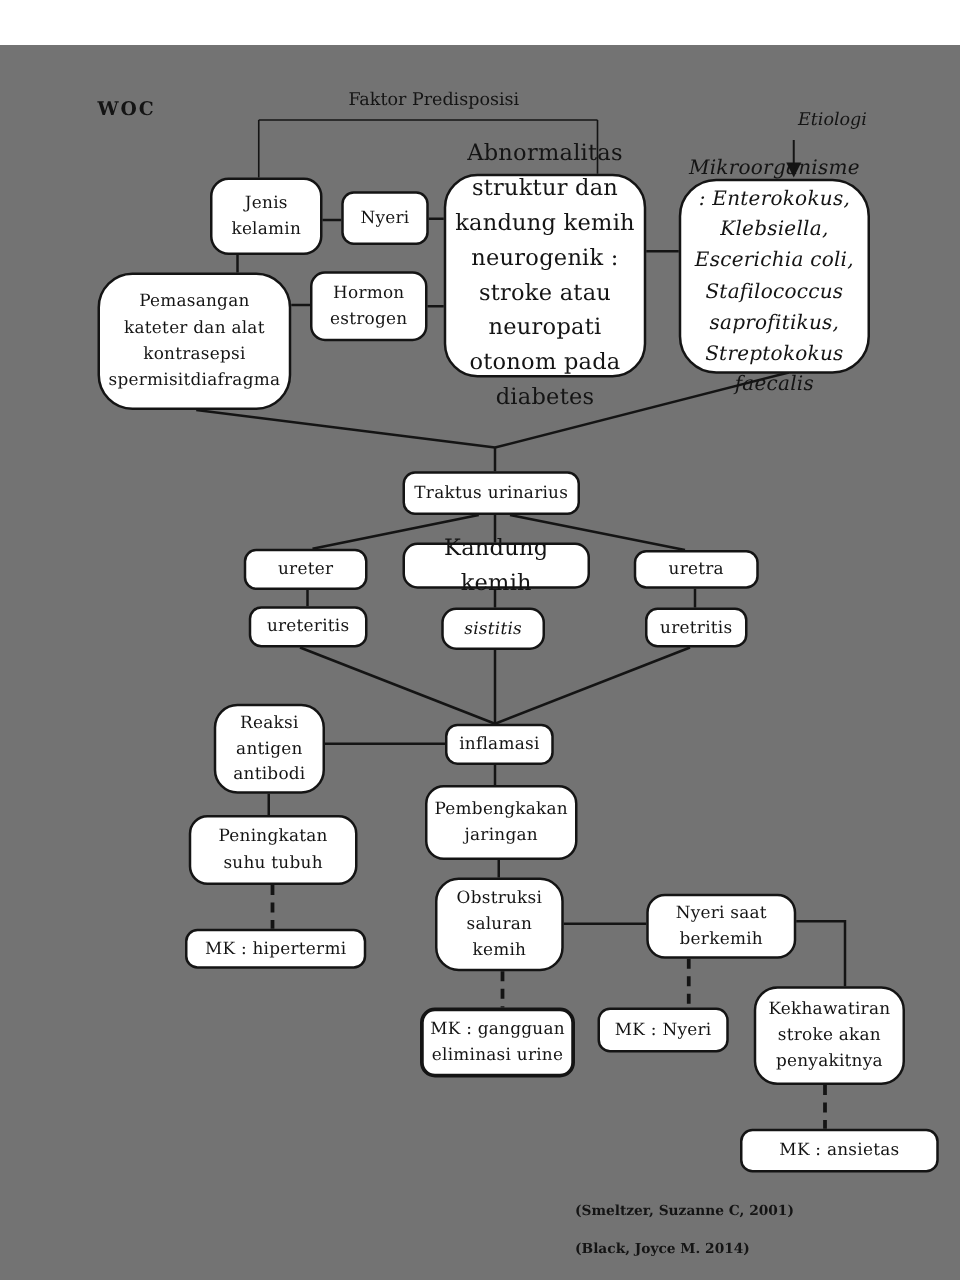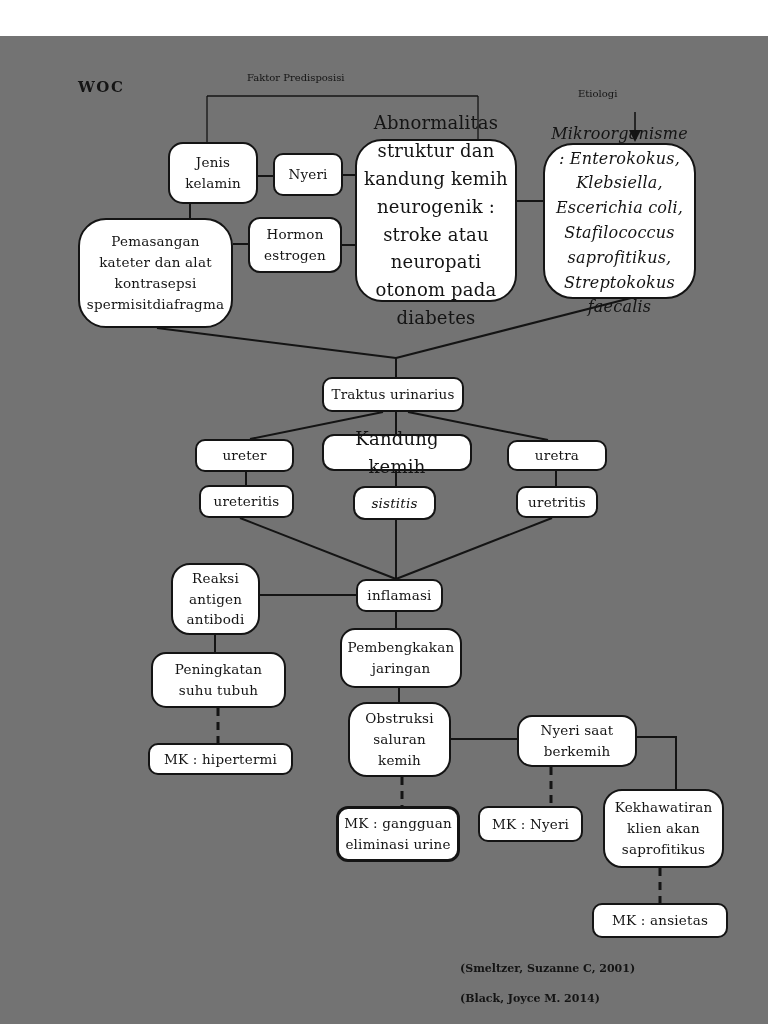--- a/index.html
+++ b/index.html
@@ -47,27 +47,27 @@
   #n-reaksi       {left:171px;top:527px;width:89px; height:72px;}
   #n-inflamasi    {left:356px;top:543px;width:87px; height:33px;}
   #n-peningkatan  {left:151px;top:616px;width:135px;height:56px;}
   #n-mk-hipertermi{left:148px;top:707px;width:145px;height:32px;}
   #n-pembengkakan {left:340px;top:592px;width:122px;height:60px;}
   #n-obstruksi    {left:348px;top:666px;width:103px;height:75px;}
   #n-nyeri        {left:517px;top:679px;width:120px;height:52px;}
   #n-mk-gangguan  {left:336px;top:770px;width:124px;height:56px;}
   #n-mk-nyeri     {left:478px;top:770px;width:105px;height:36px;}
   #n-kekhawatiran {left:603px;top:753px;width:121px;height:79px;}
-  #n-mk-ansietas  {left:592px;top:867px;width:136px;height:35px;}
+  #n-mk-ansietas  {left:592px;top:867px;width:159px;height:35px;}
 
   
-  .freelabel{position:absolute;font-size:10px;text-align:left;}
+  .freelabel{position:absolute;font-size:14px;text-align:center;}
   #l-woc{left:78px;top:42px;width:60px;text-align:left;font-weight:bold;font-size:15px;letter-spacing:1.5px;}
   #l-faktor{left:247px;top:36px;width:200px;}
-  #l-etiologi{left:578px;top:52px;width:100px;}
+  #l-etiologi{left:616px;top:52px;width:100px;font-style:italic;}
   .citation{position:absolute;left:460px;width:290px;
             font-weight:bold;font-size:11px;}
   #cit-1{top:926px;}
   #cit-2{top:956px;}
 </style>
 </head>
 <body>
 
 <div id="page">
 
@@ -138,19 +138,19 @@
   <div id="n-uretritis" class="node r10">uretritis</div>
   <div id="n-reaksi" class="node r18">Reaksi antigen antibodi</div>
   <div id="n-inflamasi" class="node r10">inflamasi</div>
   <div id="n-peningkatan" class="node r14">Peningkatan suhu tubuh</div>
   <div id="n-mk-hipertermi" class="node r10">MK : hipertermi</div>
   <div id="n-pembengkakan" class="node r14">Pembengkakan jaringan</div>
   <div id="n-obstruksi" class="node r18">Obstruksi saluran kemih</div>
   <div id="n-nyeri" class="node r14">Nyeri saat berkemih</div>
   <div id="n-mk-gangguan" class="node r12 thick">MK : gangguan eliminasi urine</div>
   <div id="n-mk-nyeri" class="node r10">MK : Nyeri</div>
-  <div id="n-kekhawatiran" class="node r18">Kekhawatiran klien akan saprofitikus</div>
+  <div id="n-kekhawatiran" class="node r18">Kekhawatiran stroke akan penyakitnya</div>
   <div id="n-mk-ansietas" class="node r10">MK : ansietas</div>
 
   <div id="cit-1" class="citation">(Smeltzer, Suzanne C, 2001)</div>
   <div id="cit-2" class="citation">(Black, Joyce M. 2014)</div>
 
 </div>
 
 </body></html>

